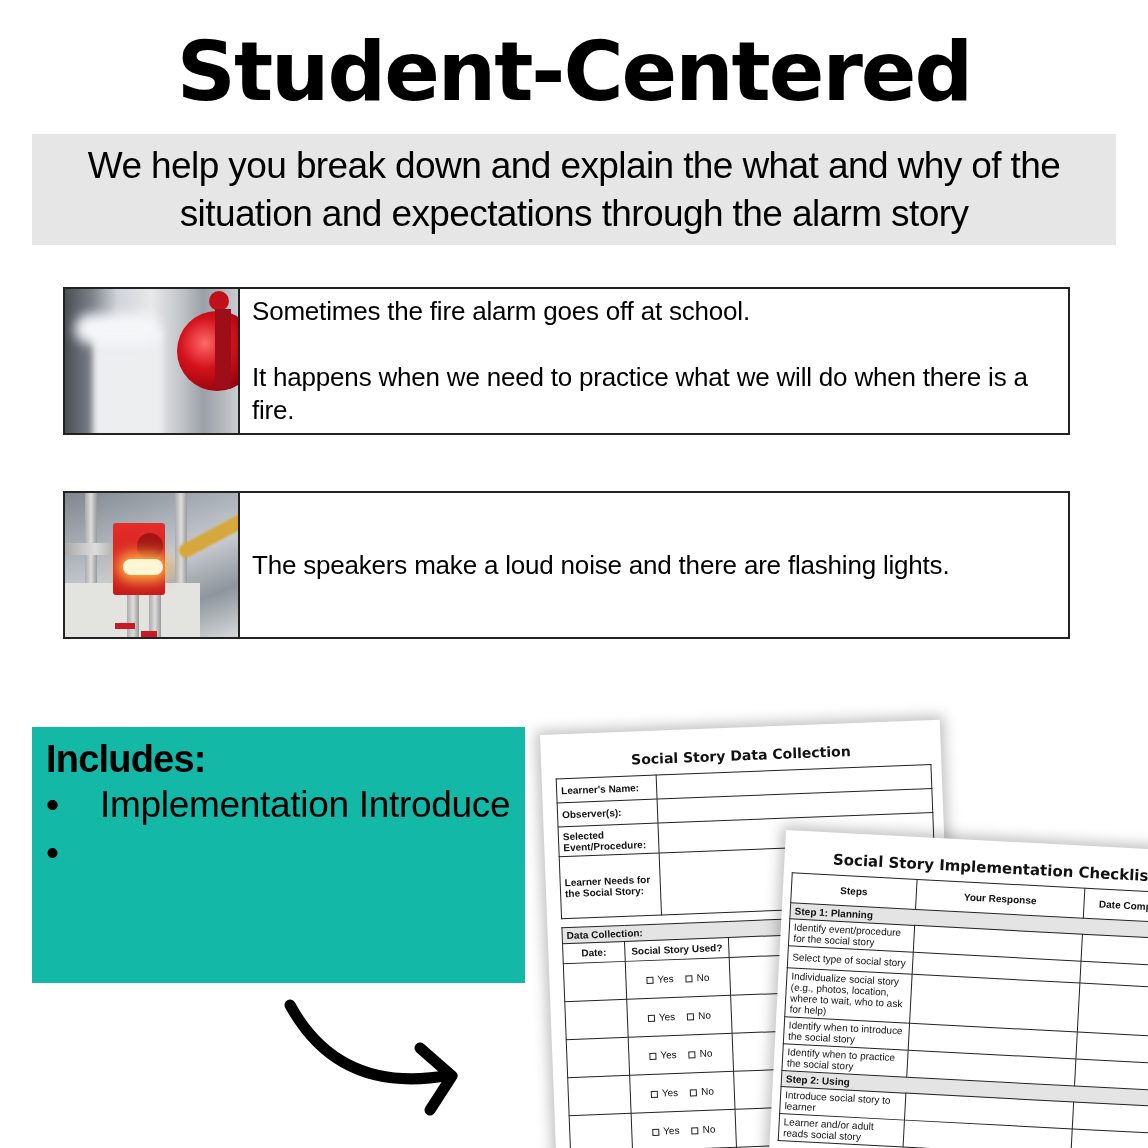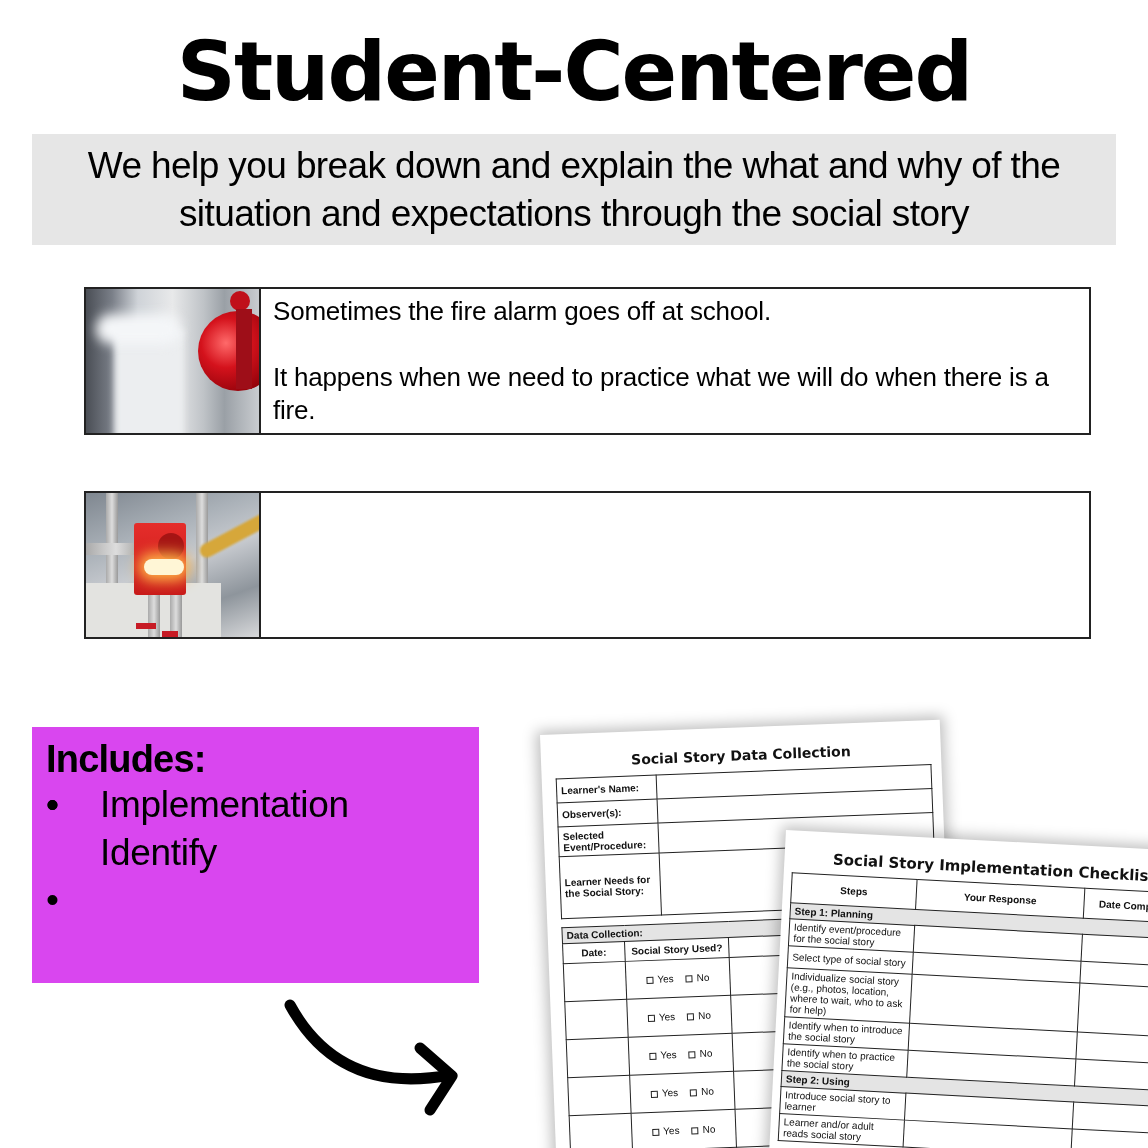--- a/index.html
+++ b/index.html
@@ -12,21 +12,21 @@
       letter-spacing: -2px; line-height: 100px;
     }
     .subtitle-box {
       position: absolute; left: 32px; top: 134px; width: 1084px; height: 111px;
       background: #e6e6e6; display: flex; align-items: center; justify-content: center;
       text-align: center; font-size: 37px; line-height: 48px; letter-spacing: -0.6px;
       font-family: "Liberation Sans", sans-serif;
     }
 
     .story-card {
-      position: absolute; left: 84px; width: 1007px; height: 148px;
+      position: absolute; left: 63px; width: 1007px; height: 148px;
       border: 2px solid #222; display: flex; background: #fff; align-items: center;
     }
     .story-card .photo {
       width: 175px; height: 100%; border-right: 2px solid #222; position: relative; overflow: hidden;
     }
     .story-card .text {
       flex: 1; padding: 6px 12px; font-family: "Liberation Sans", sans-serif; font-size: 26px;
       line-height: 33px; letter-spacing: -0.2px;
     }
     .story-card .text.center { display: flex; align-items: center; }
@@ -44,22 +44,22 @@
     .photo-2 { background: linear-gradient(160deg, #7f8790 0%, #aab1b8 30%, #c8cbd0 50%, #8e959c 75%, #d7d8da 100%); }
     .photo-2 .pipe { position: absolute; width: 12px; background: linear-gradient(90deg, #aaa 0%, #ddd 50%, #999 100%); }
     .photo-2 .yellow { position: absolute; left: 110px; top: 35px; width: 80px; height: 14px; background: #d6a73a; transform: rotate(-28deg); border-radius: 7px; filter: blur(1px); }
     .photo-2 .wall { position: absolute; left: 0; top: 90px; width: 135px; height: 60px; background: #e3e3e0; }
     .photo-2 .box { position: absolute; left: 48px; top: 30px; width: 52px; height: 72px; background: linear-gradient(180deg, #e52d2a 0%, #c81a1a 100%); border-radius: 3px; }
     .photo-2 .grille { position: absolute; left: 72px; top: 40px; width: 26px; height: 26px; border-radius: 50%; background: #a51414; }
     .photo-2 .strobe { position: absolute; left: 58px; top: 66px; width: 40px; height: 16px; background: #fff6d6; border-radius: 8px; box-shadow: 0 0 14px 6px #ffb347; }
     .photo-2 .redband { position: absolute; height: 6px; background: #c71b25; }
 
     .includes-box {
-      position: absolute; left: 32px; top: 727px; width: 447px; height: 256px;
-      background: #d946ef; padding: 10px 14px;
+      position: absolute; left: 32px; top: 727px; width: 493px; height: 256px;
+      background: #14b8a6; padding: 10px 14px;
       font-family: "Liberation Sans", sans-serif;
     }
     .includes-box h2 { font-size: 38px; line-height: 44px; font-weight: bold; letter-spacing: -0.8px; }
     .includes-box ul { list-style: none; }
     .includes-box li { position: relative; padding-left: 54px; font-size: 37px; line-height: 47.5px; letter-spacing: -0.3px; }
     .includes-box li .bullet { position: absolute; left: 0; top: 0; }
 
     .arrow { position: absolute; left: 270px; top: 990px; width: 210px; height: 140px; }
 
     
@@ -84,21 +84,21 @@
     .yn { text-align: center; white-space: nowrap; }
     .yn span.opt { margin: 0 6px; }
     .gap { height: 8px; }
   </style>
 </head>
 <body>
 
 <h1 class="title">Student-Centered</h1>
 
 <div class="subtitle-box">
-  <span>We help you break down and explain the what and why of the situation and expectations through the social story</span>
+  <span>We help you break down and explain the what and why of the situation and expectations through the alarm story</span>
 </div>
 
 <div class="story-card" style="top:287px;">
   <div class="photo photo-1">
     <div class="panel"></div>
     <div class="glow"></div>
     <div class="bell-top"></div>
     <div class="bell"></div>
     <div class="bracket"></div>
   </div>
@@ -116,27 +116,30 @@
     <div class="yellow"></div>
     <div class="wall"></div>
     <div class="pipe" style="left:62px; top:95px; height:55px;"></div>
     <div class="pipe" style="left:84px; top:95px; height:55px;"></div>
     <div class="redband" style="left:50px; top:130px; width:20px;"></div>
     <div class="redband" style="left:76px; top:138px; width:16px;"></div>
     <div class="box"></div>
     <div class="grille"></div>
     <div class="strobe"></div>
   </div>
+  <div class="text center">
+    <p>The speakers make a loud noise and there are flashing lights.</p>
+  </div>
 </div>
 
 <div class="includes-box">
   <h2>Includes:</h2>
   <ul>
     <li><span class="bullet">•</span></li>
-    <li><span class="bullet">•</span><span>Implementation Identify</span></li>
+    <li><span class="bullet">•</span><span>Implementation Introduce</span></li>
     <li><span class="bullet">•</span></li>
   </ul>
 </div>
 
 <svg class="arrow" viewBox="0 0 210 140">
   <path d="M20 15 C 50 70, 100 100, 180 85" fill="none" stroke="#000" stroke-width="11" stroke-linecap="round"></path>
   <path d="M150 58 L 182 86 L 160 120" fill="none" stroke="#000" stroke-width="11" stroke-linecap="round" stroke-linejoin="round"></path>
 </svg>
 
 <div class="sheet sheet-dc">

